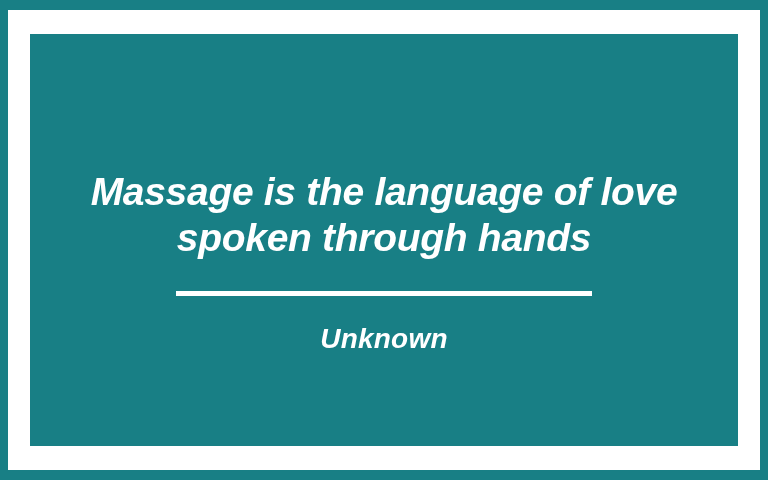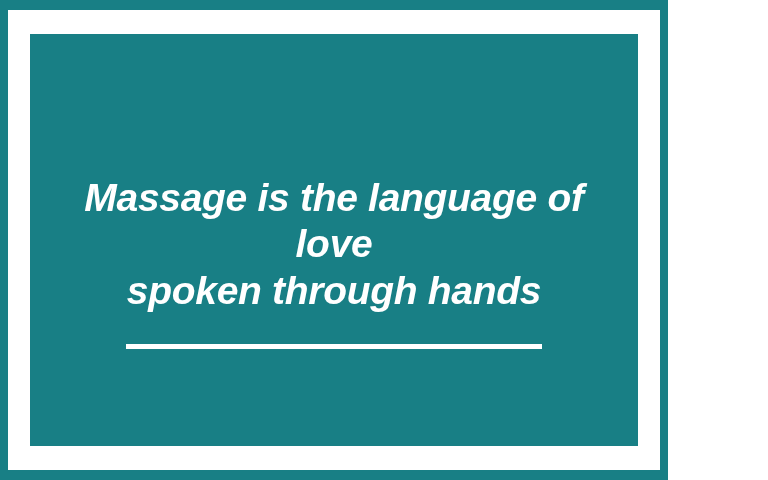--- a/index.html
+++ b/index.html
@@ -3,21 +3,21 @@
 <meta charset="utf-8">
 <style>
   html, body {
     margin: 0;
     padding: 0;
     background: #ffffff;
   }
 
   .canvas {
     position: relative;
-    width: 668px;
+    width: 768px;
     height: 480px;
     overflow: hidden;
     background: #187F85;
     font-family: "Liberation Sans", sans-serif;
   }
 
   
   .white-frame {
     position: absolute;
     left: 8px;
@@ -89,20 +89,21 @@
 
     <div class="inner-panel">
 
       <div class="quote-block">
 
         <p class="quote-text">Massage is the language of love
 spoken through hands</p>
 
         <div class="divider"></div>
 
+        <p class="attribution">Unknown</p>
 
       </div>
 
     </div>
 
   </div>
 
 </div>
 
 </body></html>

